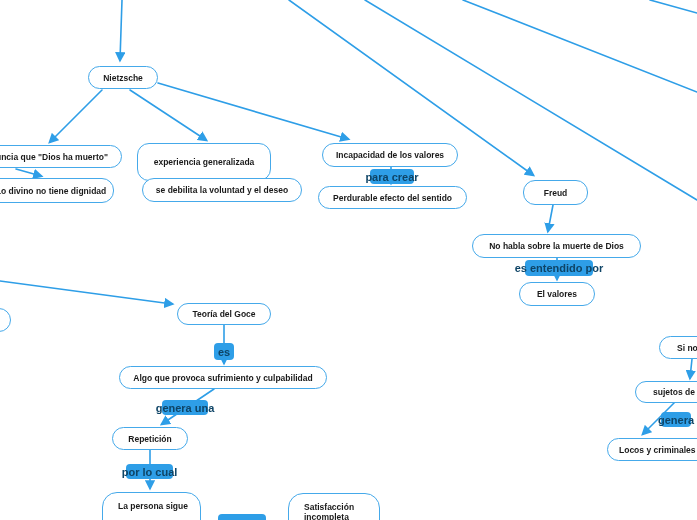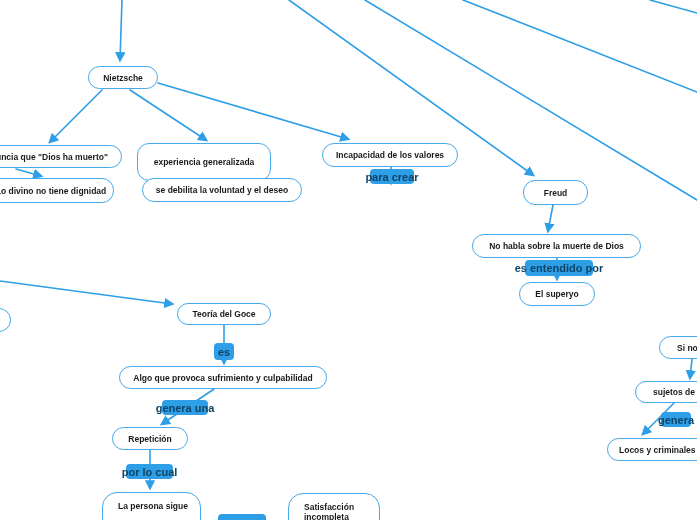--- a/index.html
+++ b/index.html
@@ -66,26 +66,27 @@
   <div class="node" style="left:-28px;top:145px;width:150px;height:23px;">anuncia que "Dios ha muerto"</div>
 
   <div class="node" style="left:-12px;top:178px;width:126px;height:25px;">Lo divino no tiene dignidad</div>
 
   <div class="node" style="left:137px;top:143px;width:134px;height:38px;">experiencia generalizada</div>
 
   <div class="node" style="left:142px;top:178px;width:160px;height:24px;">se debilita la voluntad y el deseo</div>
 
   <div class="node" style="left:322px;top:143px;width:136px;height:24px;text-align:center;">Incapacidad de los valores</div>
 
+  <div class="node" style="left:318px;top:186px;width:149px;height:23px;">Perdurable efecto del sentido</div>
 
   <div class="node" style="left:523px;top:180px;width:65px;height:25px;">Freud</div>
 
   <div class="node" style="left:472px;top:234px;width:169px;height:24px;">No habla sobre la muerte de Dios</div>
 
-  <div class="node" style="left:519px;top:282px;width:76px;height:24px;">El superyo</div>
+  <div class="node" style="left:519px;top:282px;width:76px;height:24px;">El valores</div>
 
   <div class="node" style="left:177px;top:303px;width:94px;height:22px;">Teoría del Goce</div>
 
   <div class="node" style="left:119px;top:366px;width:208px;height:23px;">Algo que provoca sufrimiento y culpabilidad</div>
 
   <div class="node" style="left:112px;top:427px;width:76px;height:23px;">Repetición</div>
 
   <div class="node big" style="left:102px;top:492px;width:99px;height:46px;">La persona sigue</div>
 
   <div class="node big" style="left:288px;top:493px;width:92px;height:45px;">Satisfacción incompleta</div>

